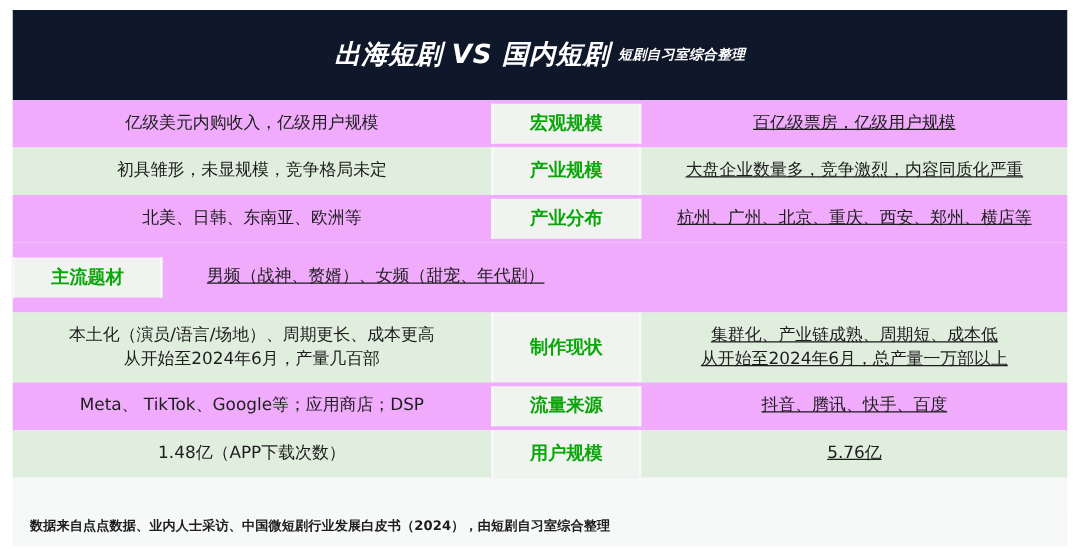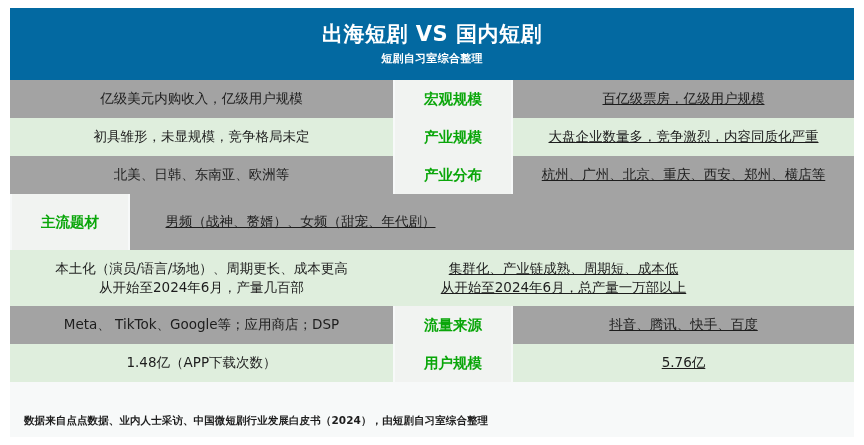--- a/index.html
+++ b/index.html
@@ -19,28 +19,29 @@
     top: 8px;
     width: 844px;
     height: 429px;
     background: #f7f9f9;
     box-sizing: border-box;
     overflow: hidden;
     display: flex;
     flex-direction: column;
   }
   .header {
-    background: #0369a1;
+    background: #0f172a;
     height: 72px;
     flex: 0 0 72px;
     display: flex;
-    flex-direction: column;
+    flex-direction: row;
     align-items: center;
     justify-content: center;
     gap: 7px;
+    font-style: italic;
   }
   .header-title {
     color: #ffffff;
     font-size: 21px;
     font-weight: bold;
     letter-spacing: 0.5px;
     line-height: 1.1;
   }
   .header-subtitle {
     color: #ffffff;
@@ -53,21 +54,21 @@
     flex: 1 1 auto;
     display: flex;
     flex-direction: column;
   }
   .row {
     display: flex;
     flex-direction: row;
     align-items: stretch;
     flex: 0 0 auto;
   }
-  .row.r-odd  { background: #a3a3a3; }
+  .row.r-odd  { background: #f0abfc; align-items: center; }
   .row.r-even { background: #dfeedd; }
 
   .cell {
     display: flex;
     align-items: center;
     justify-content: center;
     text-align: center;
     font-size: 13.5px;
     color: #1d1d1d;
     line-height: 1.42;
@@ -138,20 +139,21 @@
 
 
     <div class="row r-odd r-h2">
       <div class="cell cell-mid">主流题材</div>
       <div class="cell cell-right">男频（战神、赘婿）、女频（甜宠、年代剧）</div>
     </div>
 
     <div class="row r-even r-h2">
       <div class="cell cell-left">本土化（演员/语言/场地）、周期更长、成本更高
 从开始至2024年6月，产量几百部</div>
+      <div class="cell cell-mid">制作现状</div>
       <div class="cell cell-right">集群化、产业链成熟、周期短、成本低
 从开始至2024年6月，总产量一万部以上</div>
     </div>
 
     <div class="row r-odd r-h1">
       <div class="cell cell-left">Meta、 TikTok、Google等；应用商店；DSP</div>
       <div class="cell cell-mid">流量来源</div>
       <div class="cell cell-right">抖音、腾讯、快手、百度</div>
     </div>
 

